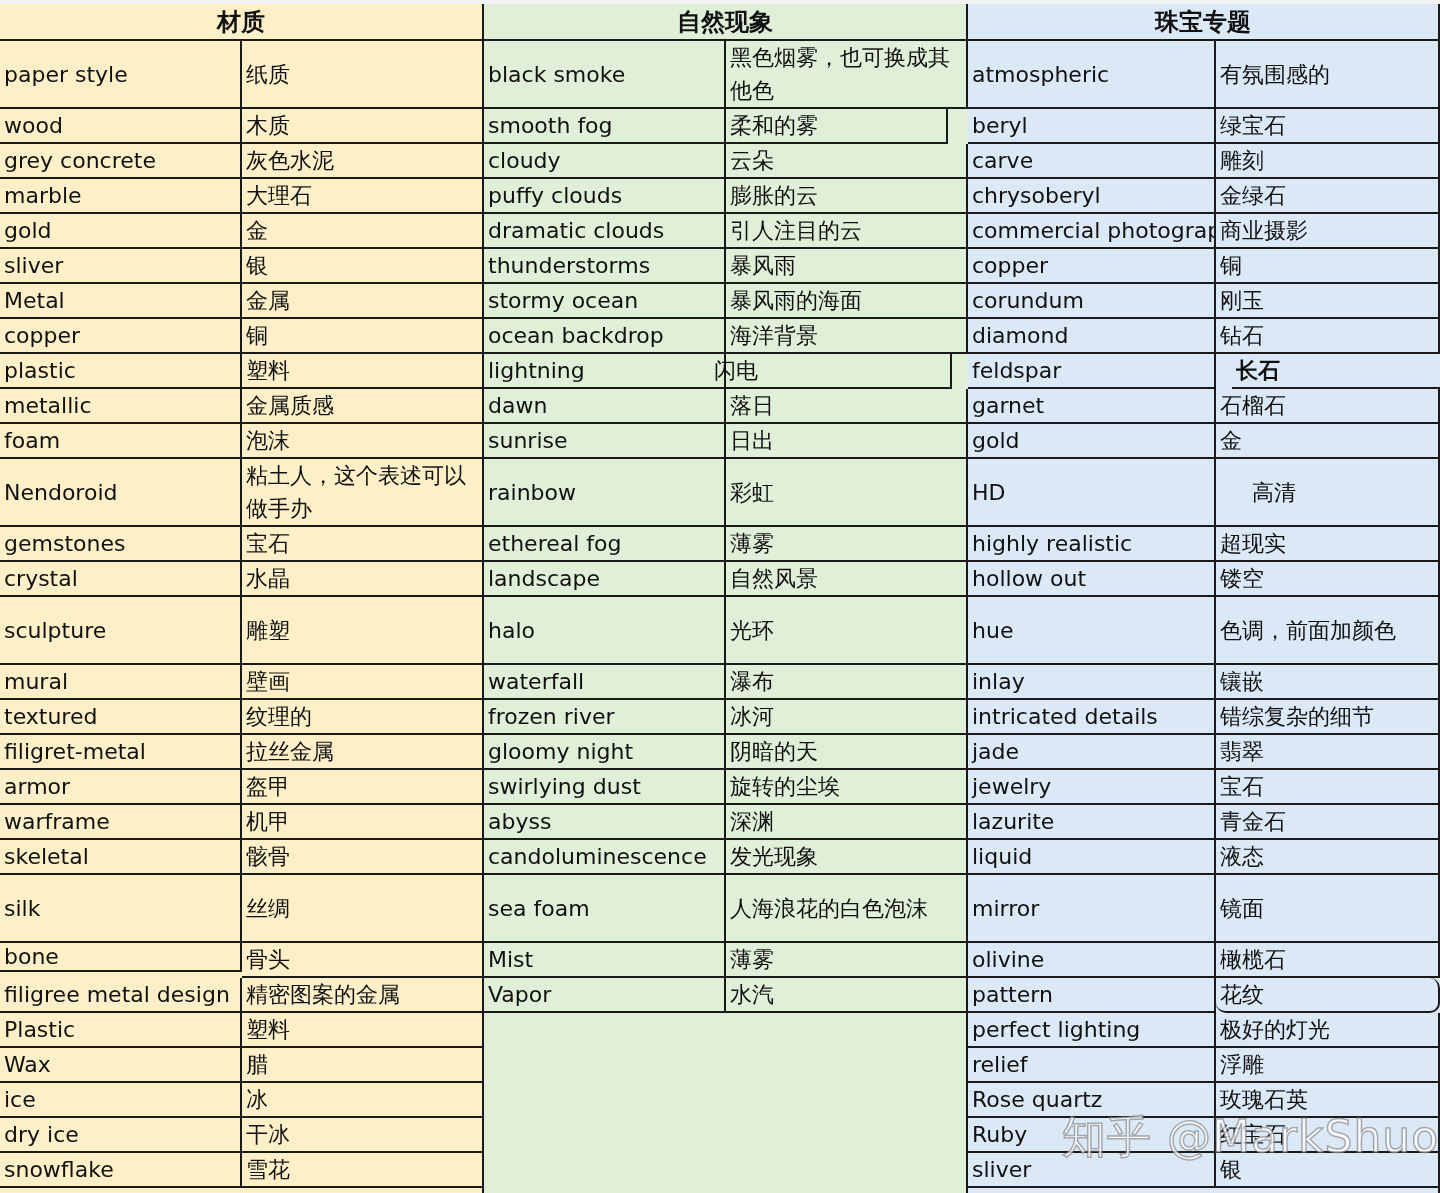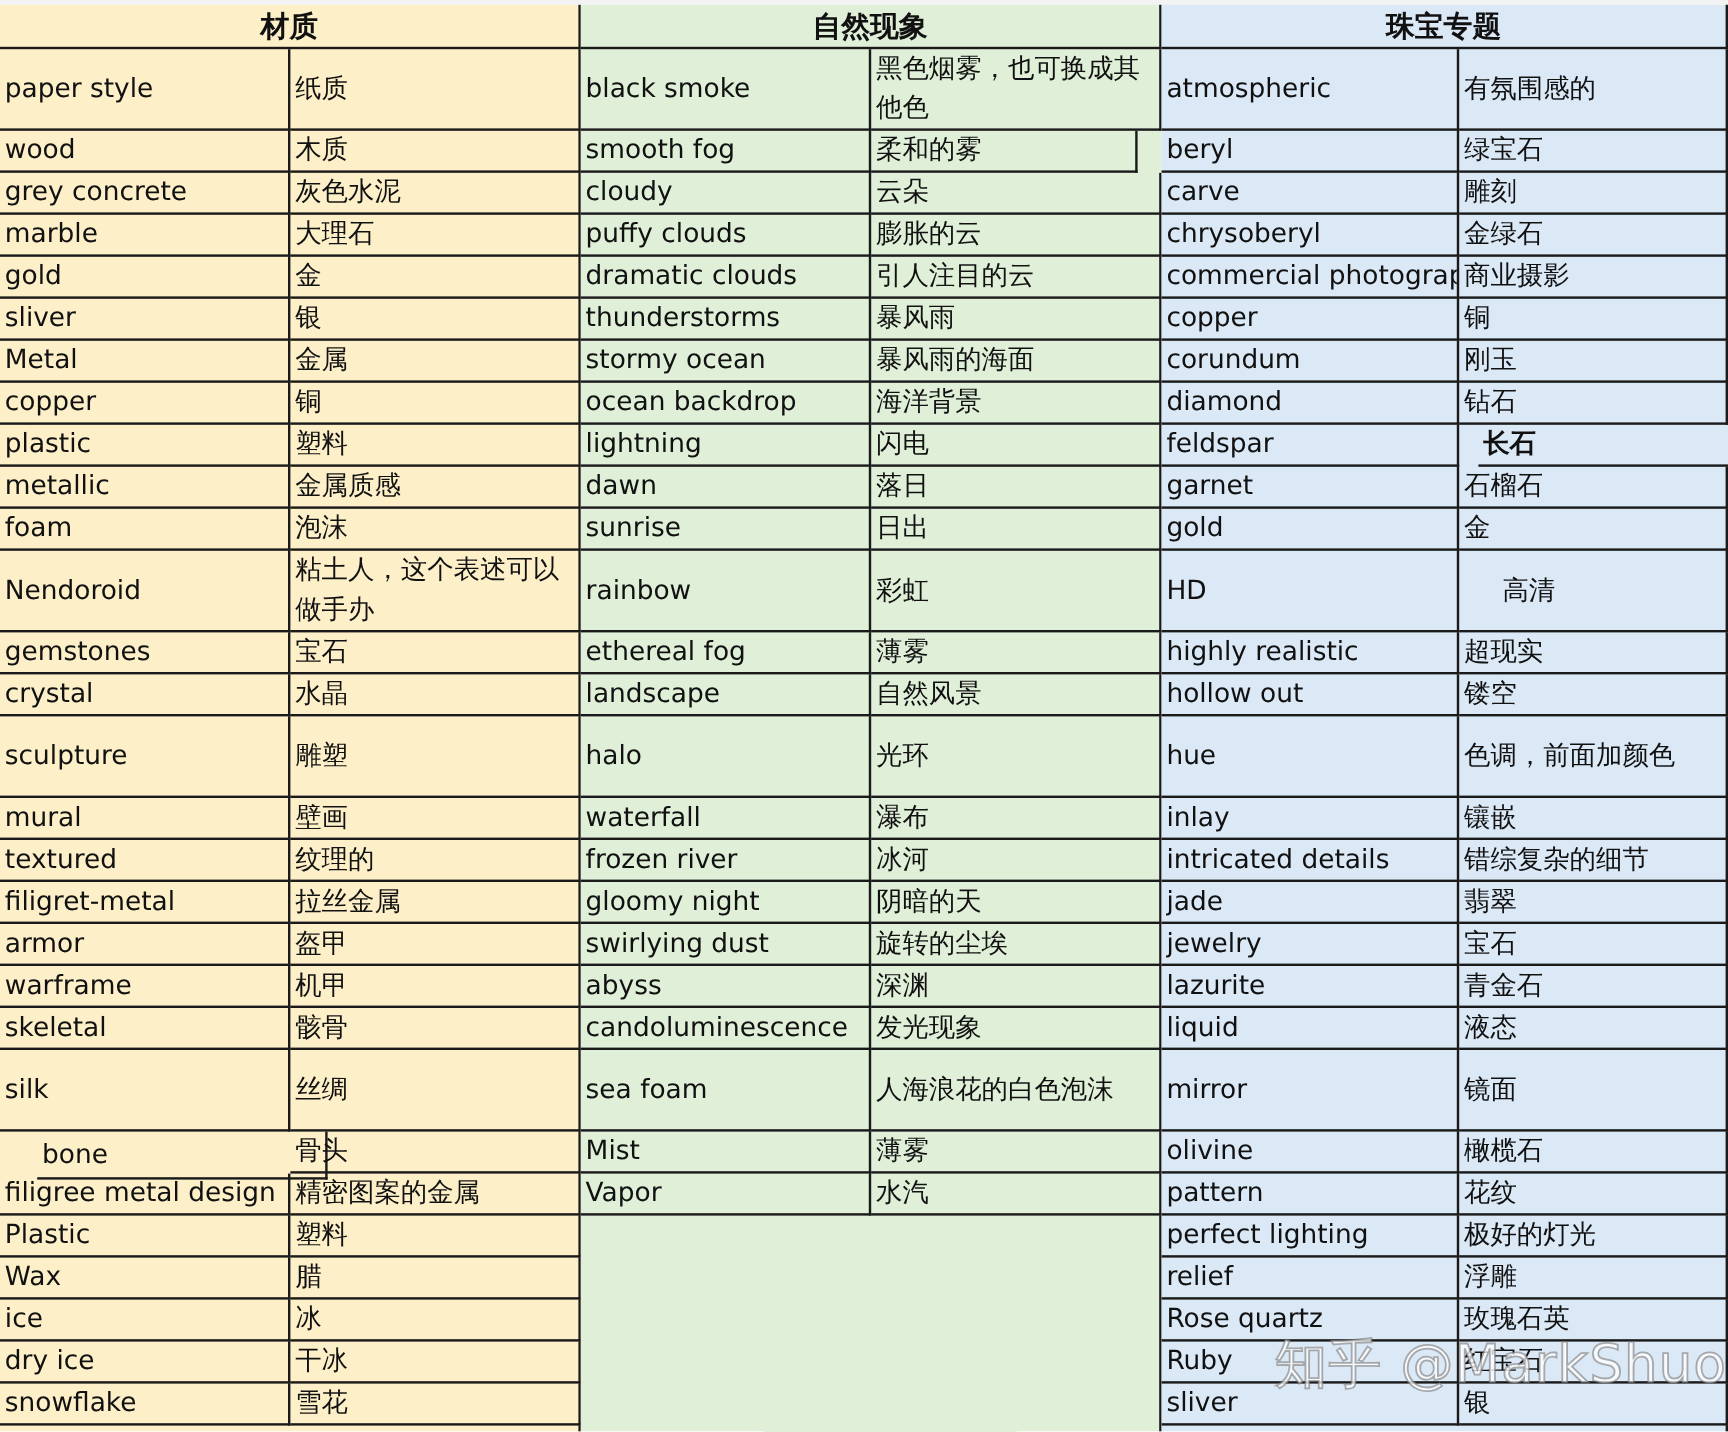--- a/index.html
+++ b/index.html
@@ -61,21 +61,21 @@
       <div class="cell" style="left: 0px; top: 731px; width: 242px; height: 35px;">filigret-metal</div>
       <div class="cell zh" style="left: 242px; top: 731px; width: 242px; height: 35px;">拉丝金属</div>
       <div class="cell" style="left: 0px; top: 766px; width: 242px; height: 35px;">armor</div>
       <div class="cell zh" style="left: 242px; top: 766px; width: 242px; height: 35px;">盔甲</div>
       <div class="cell" style="left: 0px; top: 801px; width: 242px; height: 35px;">warframe</div>
       <div class="cell zh" style="left: 242px; top: 801px; width: 242px; height: 35px;">机甲</div>
       <div class="cell" style="left: 0px; top: 836px; width: 242px; height: 35px;">skeletal</div>
       <div class="cell zh" style="left: 242px; top: 836px; width: 242px; height: 35px;">骸骨</div>
       <div class="cell" style="left: 0px; top: 871px; width: 242px; height: 68px;">silk</div>
       <div class="cell zh" style="left: 242px; top: 871px; width: 242px; height: 68px;">丝绸</div>
-      <div class="cell" style="left: 0px; top: 939px; width: 242px; height: 40px; margin-left: 31px;">bone</div>
+      <div class="cell" style="left: 0px; top: 939px; width: 242px; height: 29px;">bone</div>
       <div class="cell zh" style="left: 242px; top: 939px; width: 242px; height: 35px;">骨头</div>
       <div class="cell" style="left: 0px; top: 974px; width: 242px; height: 35px;">filigree metal design</div>
       <div class="cell zh" style="left: 242px; top: 974px; width: 242px; height: 35px;">精密图案的金属</div>
       <div class="cell" style="left: 0px; top: 1009px; width: 242px; height: 35px;">Plastic</div>
       <div class="cell zh" style="left: 242px; top: 1009px; width: 242px; height: 35px;">塑料</div>
       <div class="cell" style="left: 0px; top: 1044px; width: 242px; height: 35px;">Wax</div>
       <div class="cell zh" style="left: 242px; top: 1044px; width: 242px; height: 35px;">腊</div>
       <div class="cell" style="left: 0px; top: 1079px; width: 242px; height: 35px;">ice</div>
       <div class="cell zh" style="left: 242px; top: 1079px; width: 242px; height: 35px;">冰</div>
       <div class="cell" style="left: 0px; top: 1114px; width: 242px; height: 35px;">dry ice</div>
@@ -96,21 +96,21 @@
       <div class="cell zh" style="left: 242px; top: 175px; width: 242px; height: 35px;">膨胀的云</div>
       <div class="cell" style="left: 0px; top: 210px; width: 242px; height: 35px;">dramatic clouds</div>
       <div class="cell zh" style="left: 242px; top: 210px; width: 242px; height: 35px;">引人注目的云</div>
       <div class="cell" style="left: 0px; top: 245px; width: 242px; height: 35px;">thunderstorms</div>
       <div class="cell zh" style="left: 242px; top: 245px; width: 242px; height: 35px;">暴风雨</div>
       <div class="cell" style="left: 0px; top: 280px; width: 242px; height: 35px;">stormy ocean</div>
       <div class="cell zh" style="left: 242px; top: 280px; width: 242px; height: 35px;">暴风雨的海面</div>
       <div class="cell" style="left: 0px; top: 315px; width: 242px; height: 35px;">ocean backdrop</div>
       <div class="cell zh" style="left: 242px; top: 315px; width: 242px; height: 35px;">海洋背景</div>
       <div class="cell" style="left: 0px; top: 350px; width: 242px; height: 35px;">lightning</div>
-      <div class="cell zh" style="left: 242px; top: 350px; width: 242px; height: 35px;">闪电</div>
+      <div class="cell zh" style="left: 226px; top: 350px; width: 242px; height: 35px;">闪电</div>
       <div class="cell" style="left: 0px; top: 385px; width: 242px; height: 35px;">dawn</div>
       <div class="cell zh" style="left: 242px; top: 385px; width: 242px; height: 35px;">落日</div>
       <div class="cell" style="left: 0px; top: 420px; width: 242px; height: 35px;">sunrise</div>
       <div class="cell zh" style="left: 242px; top: 420px; width: 242px; height: 35px;">日出</div>
       <div class="cell" style="left: 0px; top: 455px; width: 242px; height: 68px;">rainbow</div>
       <div class="cell zh" style="left: 242px; top: 455px; width: 242px; height: 68px;">彩虹</div>
       <div class="cell" style="left: 0px; top: 523px; width: 242px; height: 35px;">ethereal fog</div>
       <div class="cell zh" style="left: 242px; top: 523px; width: 242px; height: 35px;">薄雾</div>
       <div class="cell" style="left: 0px; top: 558px; width: 242px; height: 35px;">landscape</div>
       <div class="cell zh" style="left: 242px; top: 558px; width: 242px; height: 35px;">自然风景</div>
@@ -178,21 +178,21 @@
       <div class="cell zh" style="left: 248px; top: 766px; width: 224px; height: 35px;">宝石</div>
       <div class="cell" style="left: 0px; top: 801px; width: 248px; height: 35px;">lazurite</div>
       <div class="cell zh" style="left: 248px; top: 801px; width: 224px; height: 35px;">青金石</div>
       <div class="cell" style="left: 0px; top: 836px; width: 248px; height: 35px;">liquid</div>
       <div class="cell zh" style="left: 248px; top: 836px; width: 224px; height: 35px;">液态</div>
       <div class="cell" style="left: 0px; top: 871px; width: 248px; height: 68px;">mirror</div>
       <div class="cell zh" style="left: 248px; top: 871px; width: 224px; height: 68px;">镜面</div>
       <div class="cell" style="left: 0px; top: 939px; width: 248px; height: 35px;">olivine</div>
       <div class="cell zh" style="left: 248px; top: 939px; width: 224px; height: 35px;">橄榄石</div>
       <div class="cell" style="left: 0px; top: 974px; width: 248px; height: 35px;">pattern</div>
-      <div class="cell zh" style="left: 248px; top: 974px; width: 224px; height: 35px;">花纹</div>
+      <div class="cell zh" style="left: 248px; top: 974px; width: 224px; height: 35px; border-radius: 10px;">花纹</div>
       <div class="cell" style="left: 0px; top: 1009px; width: 248px; height: 35px;">perfect lighting</div>
       <div class="cell zh" style="left: 248px; top: 1009px; width: 224px; height: 35px;">极好的灯光</div>
       <div class="cell" style="left: 0px; top: 1044px; width: 248px; height: 35px;">relief</div>
       <div class="cell zh" style="left: 248px; top: 1044px; width: 224px; height: 35px;">浮雕</div>
       <div class="cell" style="left: 0px; top: 1079px; width: 248px; height: 35px;">Rose quartz</div>
       <div class="cell zh" style="left: 248px; top: 1079px; width: 224px; height: 35px;">玫瑰石英</div>
       <div class="cell" style="left: 0px; top: 1114px; width: 248px; height: 35px;">Ruby</div>
       <div class="cell zh" style="left: 248px; top: 1114px; width: 224px; height: 35px;">红宝石</div>
       <div class="cell" style="left: 0px; top: 1149px; width: 248px; height: 35px;">sliver</div>
       <div class="cell zh" style="left: 248px; top: 1149px; width: 224px; height: 35px;">银</div>

